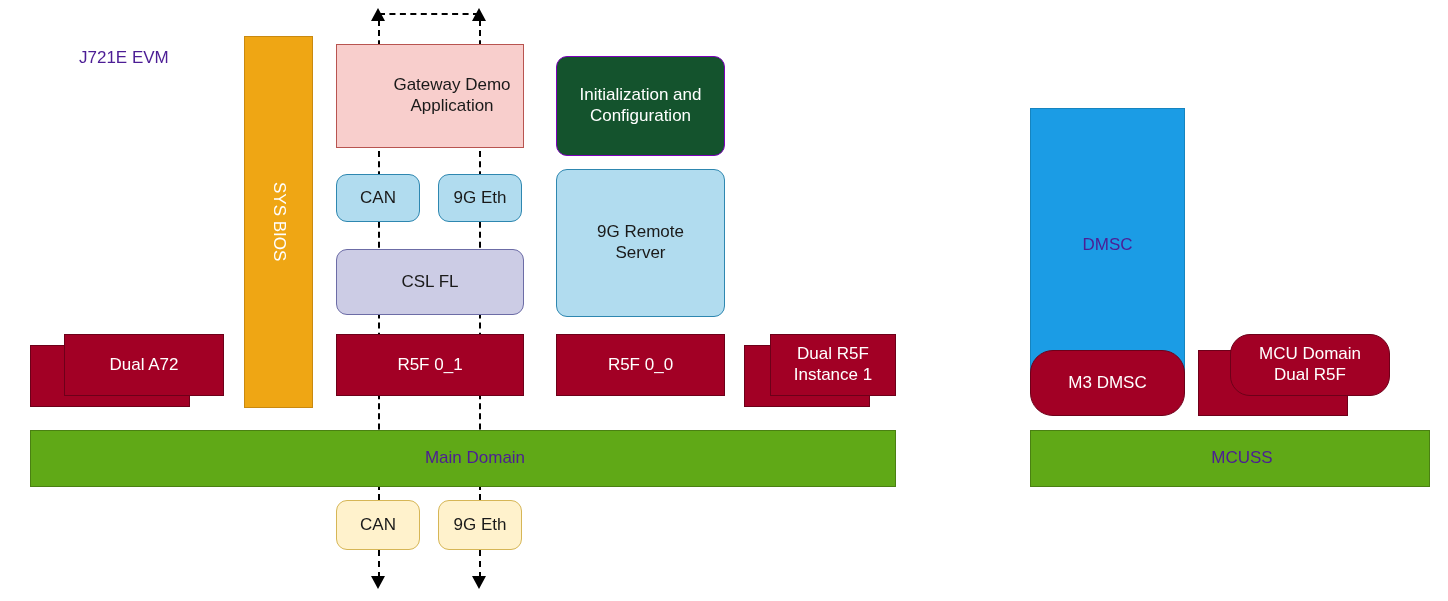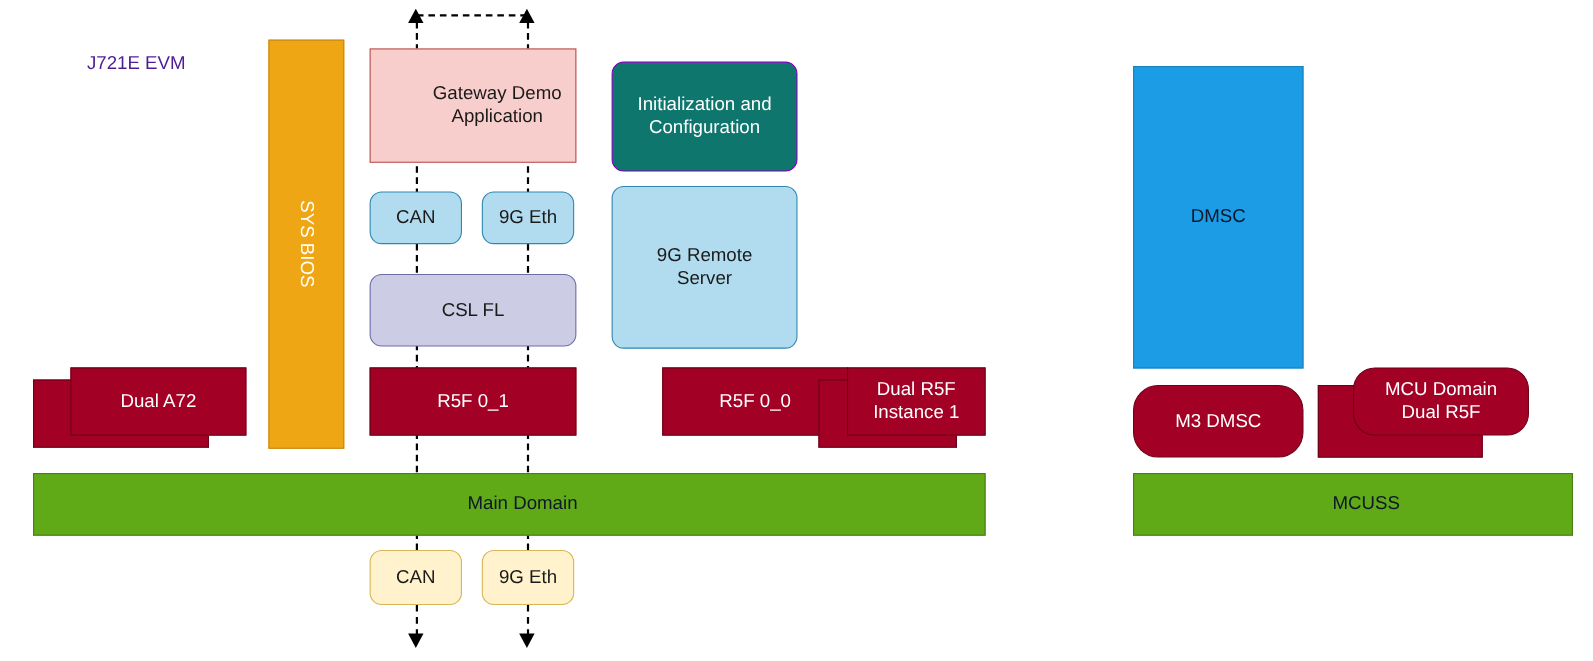--- a/index.html
+++ b/index.html
@@ -22,35 +22,36 @@
   }
   
   .red{
     background:#A20025;border:1px solid #6D0019;color:#ffffff;
     font-size:17px;
   }
   .red-shadow{
     background:#A20025;border:1px solid #6D0019;
   }
   .green{
-    background:#60A917;border:1px solid #4A8012;color:#0f172a;
+    background:#60A917;border:1px solid #4A8012;color:#4c1d95;
     font-size:17px;
     padding-left:24px;
   }
   .orange{
     background:#EFA614;border:1px solid #C98910;color:#ffffff;
     font-size:17px;
   }
   .purple{
-    background:#0f766e;border:1px solid #7D00BB;color:#ffffff;
+    background:#14532d;border:1px solid #7D00BB;color:#ffffff;
     font-size:17px;border-radius:11px;
   }
   .dmsc-blue{
-    background:#1B9CE5;border:1px solid #1684BF;color:#0f172a;
+    background:#1B9CE5;border:1px solid #1684BF;color:#4c1d95;
     font-size:17px;
+    margin-top:48px;
   }
   .lt-blue{
     background:#B1DCEF;border:1px solid #2E87B0;color:#1a1a1a;
     font-size:17px;border-radius:11px;
   }
   .pink{
     background:#F8CECC;border:1px solid #B85450;color:#1a1a1a;
     font-size:17px;
   }
   .lavender{
@@ -131,21 +132,21 @@
   <div class="box lavender" style="left:336px;top:249px;width:188px;height:66px;">CSL FL</div>
 
   <div class="box lt-blue" style="left:556px;top:169px;width:169px;height:148px;">9G Remote
 Server</div>
 
   <div class="box red-shadow" style="left:30px;top:345px;width:160px;height:62px;"></div>
   <div class="box red" style="left:64px;top:334px;width:160px;height:62px;">Dual A72</div>
 
   <div class="box red" style="left:336px;top:334px;width:188px;height:62px;">R5F 0_1</div>
 
-  <div class="box red" style="left:556px;top:334px;width:169px;height:62px;margin-left:46px;">R5F 0_0</div>
+  <div class="box red" style="left:556px;top:334px;width:169px;height:62px;">R5F 0_0</div>
 
   <div class="box red-shadow" style="left:744px;top:345px;width:126px;height:62px;"></div>
   <div class="box red" style="left:770px;top:334px;width:126px;height:62px;">Dual R5F
 Instance 1</div>
 
   <div class="box green" style="left:30px;top:430px;width:866px;height:57px;">Main Domain</div>
 
   <div class="box cream" style="left:336px;top:500px;width:84px;height:50px;">CAN</div>
 
   <div class="box cream" style="left:438px;top:500px;width:84px;height:50px;">9G Eth</div>

